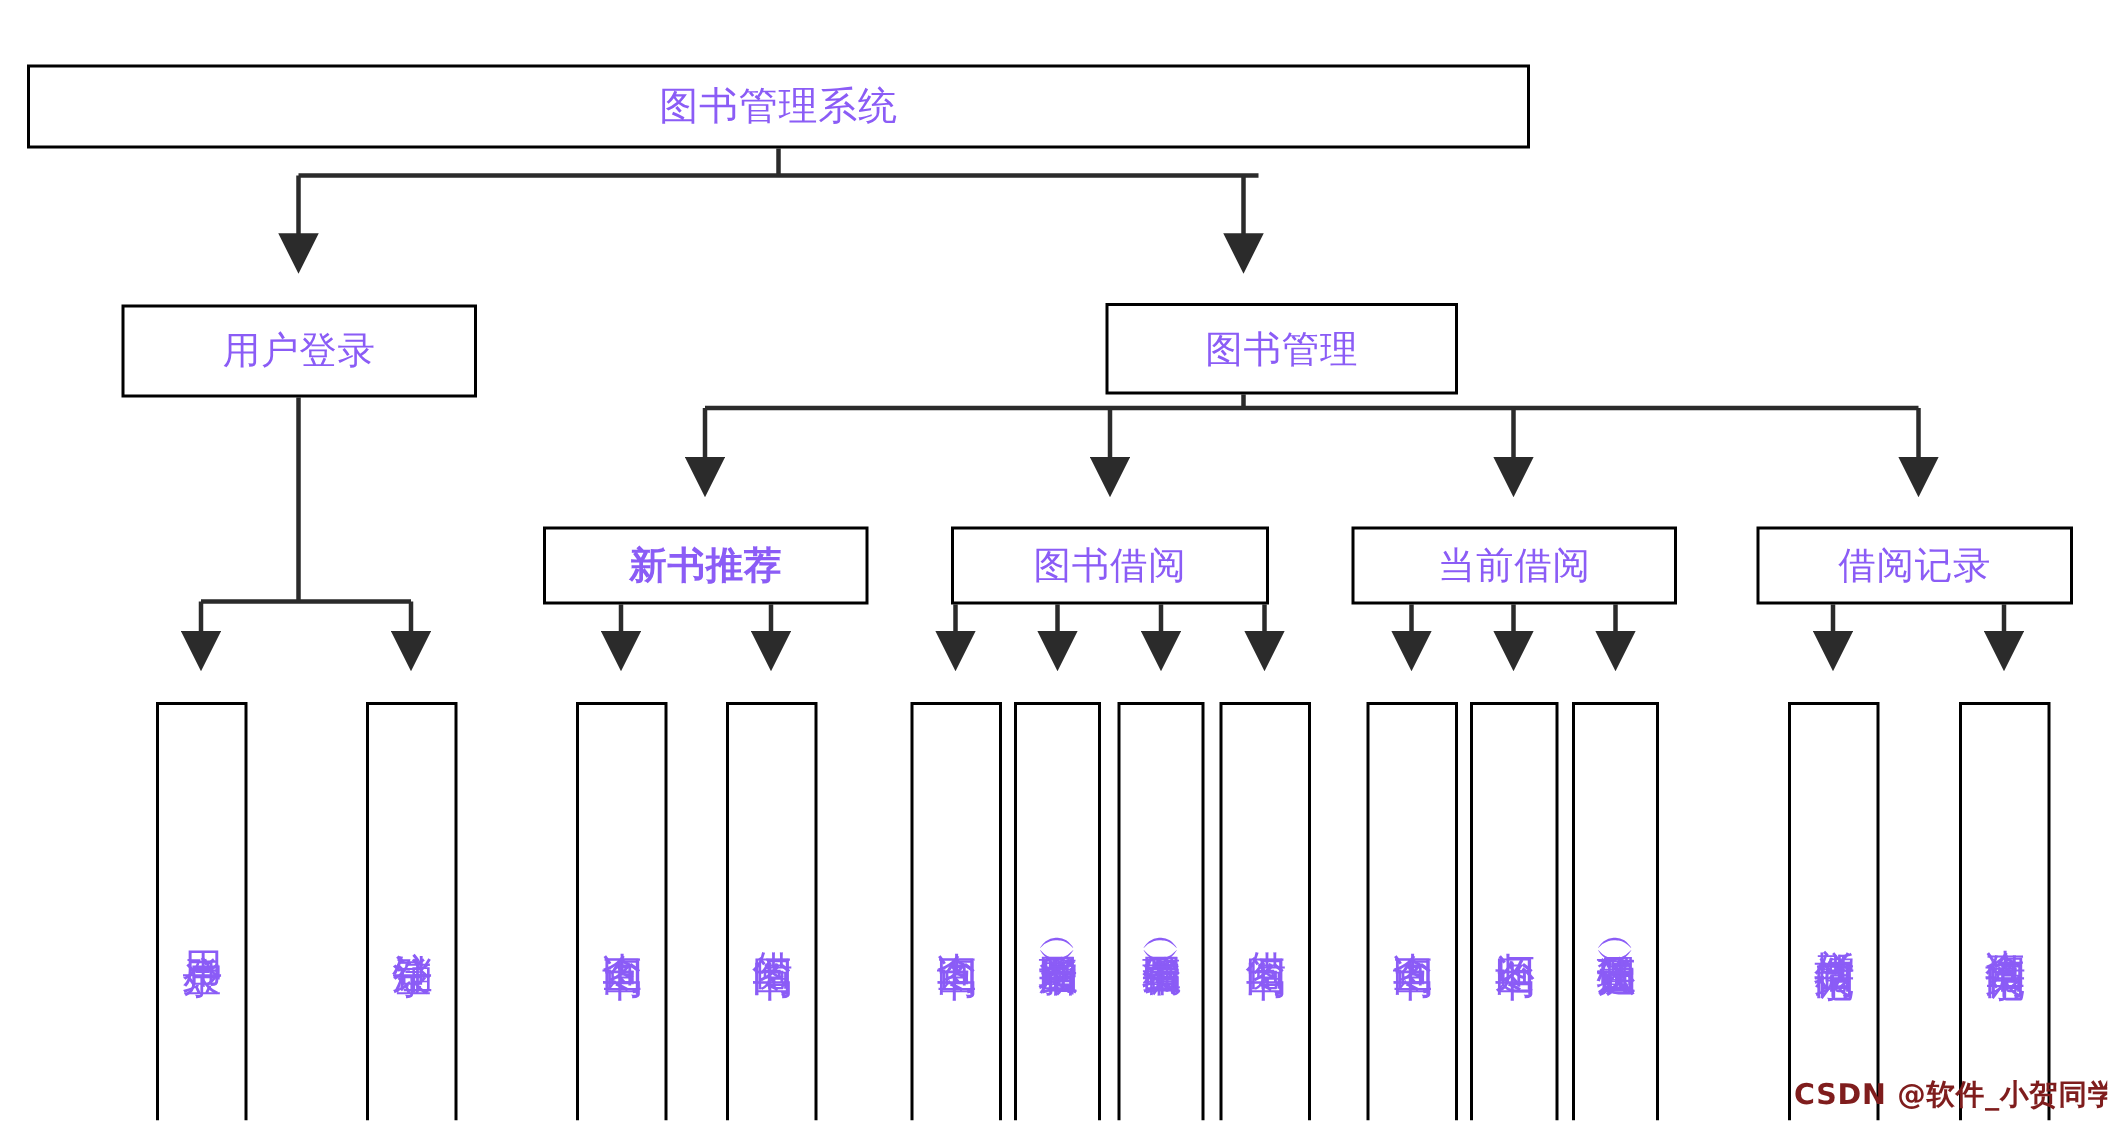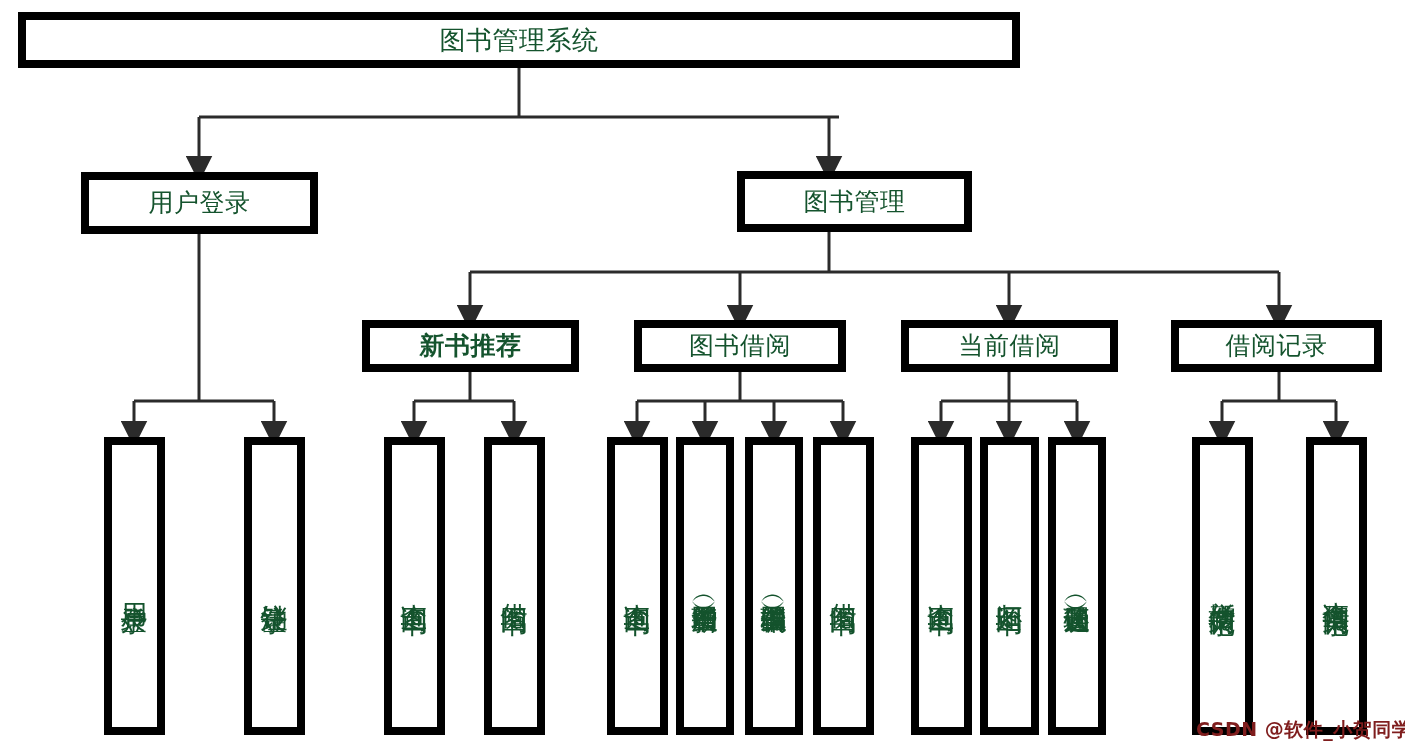--- a/index.html
+++ b/index.html
@@ -20,25 +20,26 @@
     left: 0;
     top: 0;
     width: 1405px;
     height: 747px;
     pointer-events: none;
   }
   .node {
     position: absolute;
     box-sizing: border-box;
     background: #ffffff;
-    border: 8px solid #000000;
+    border: 2px solid #000000;
     display: flex;
     align-items: center;
     justify-content: center;
-    color: #14532d;
+    color: #8b5cf6;
+    margin-top: 31px;
   }
   .node .label {
     display: block;
     line-height: 1.02;
     letter-spacing: 0.5px;
   }
   
   .node.h .label {
     font-size: 25px;
     white-space: nowrap;

